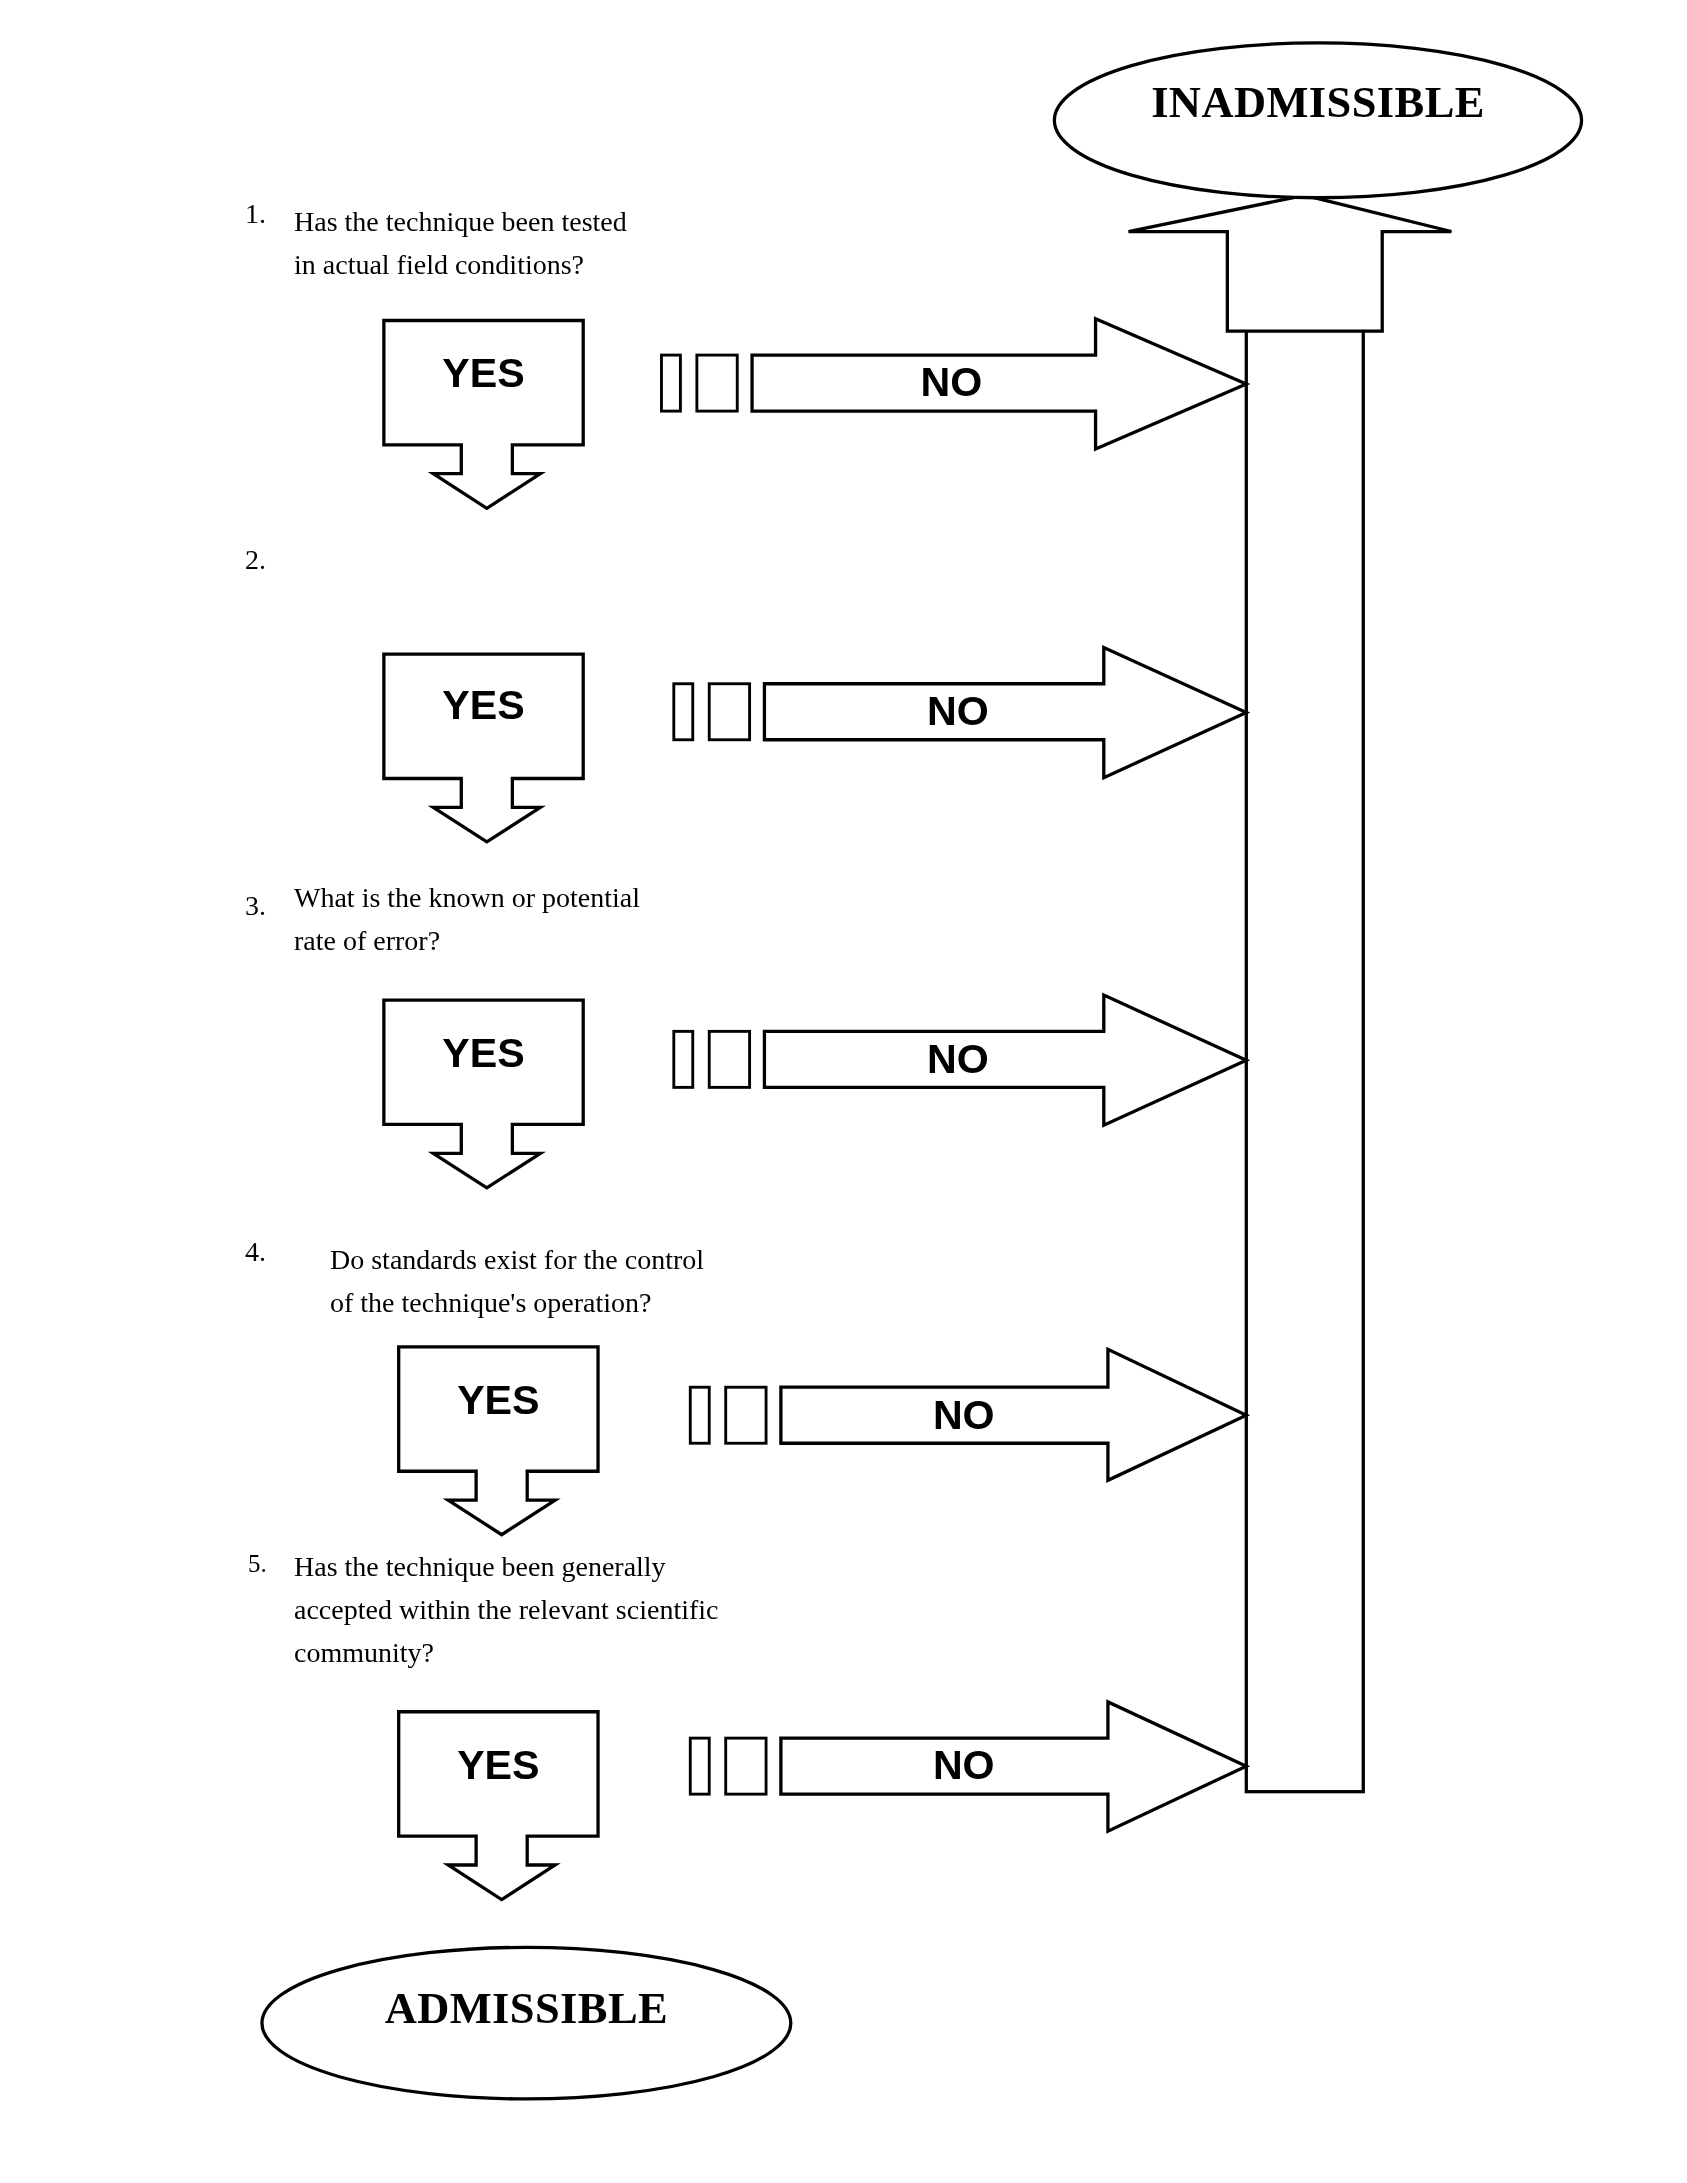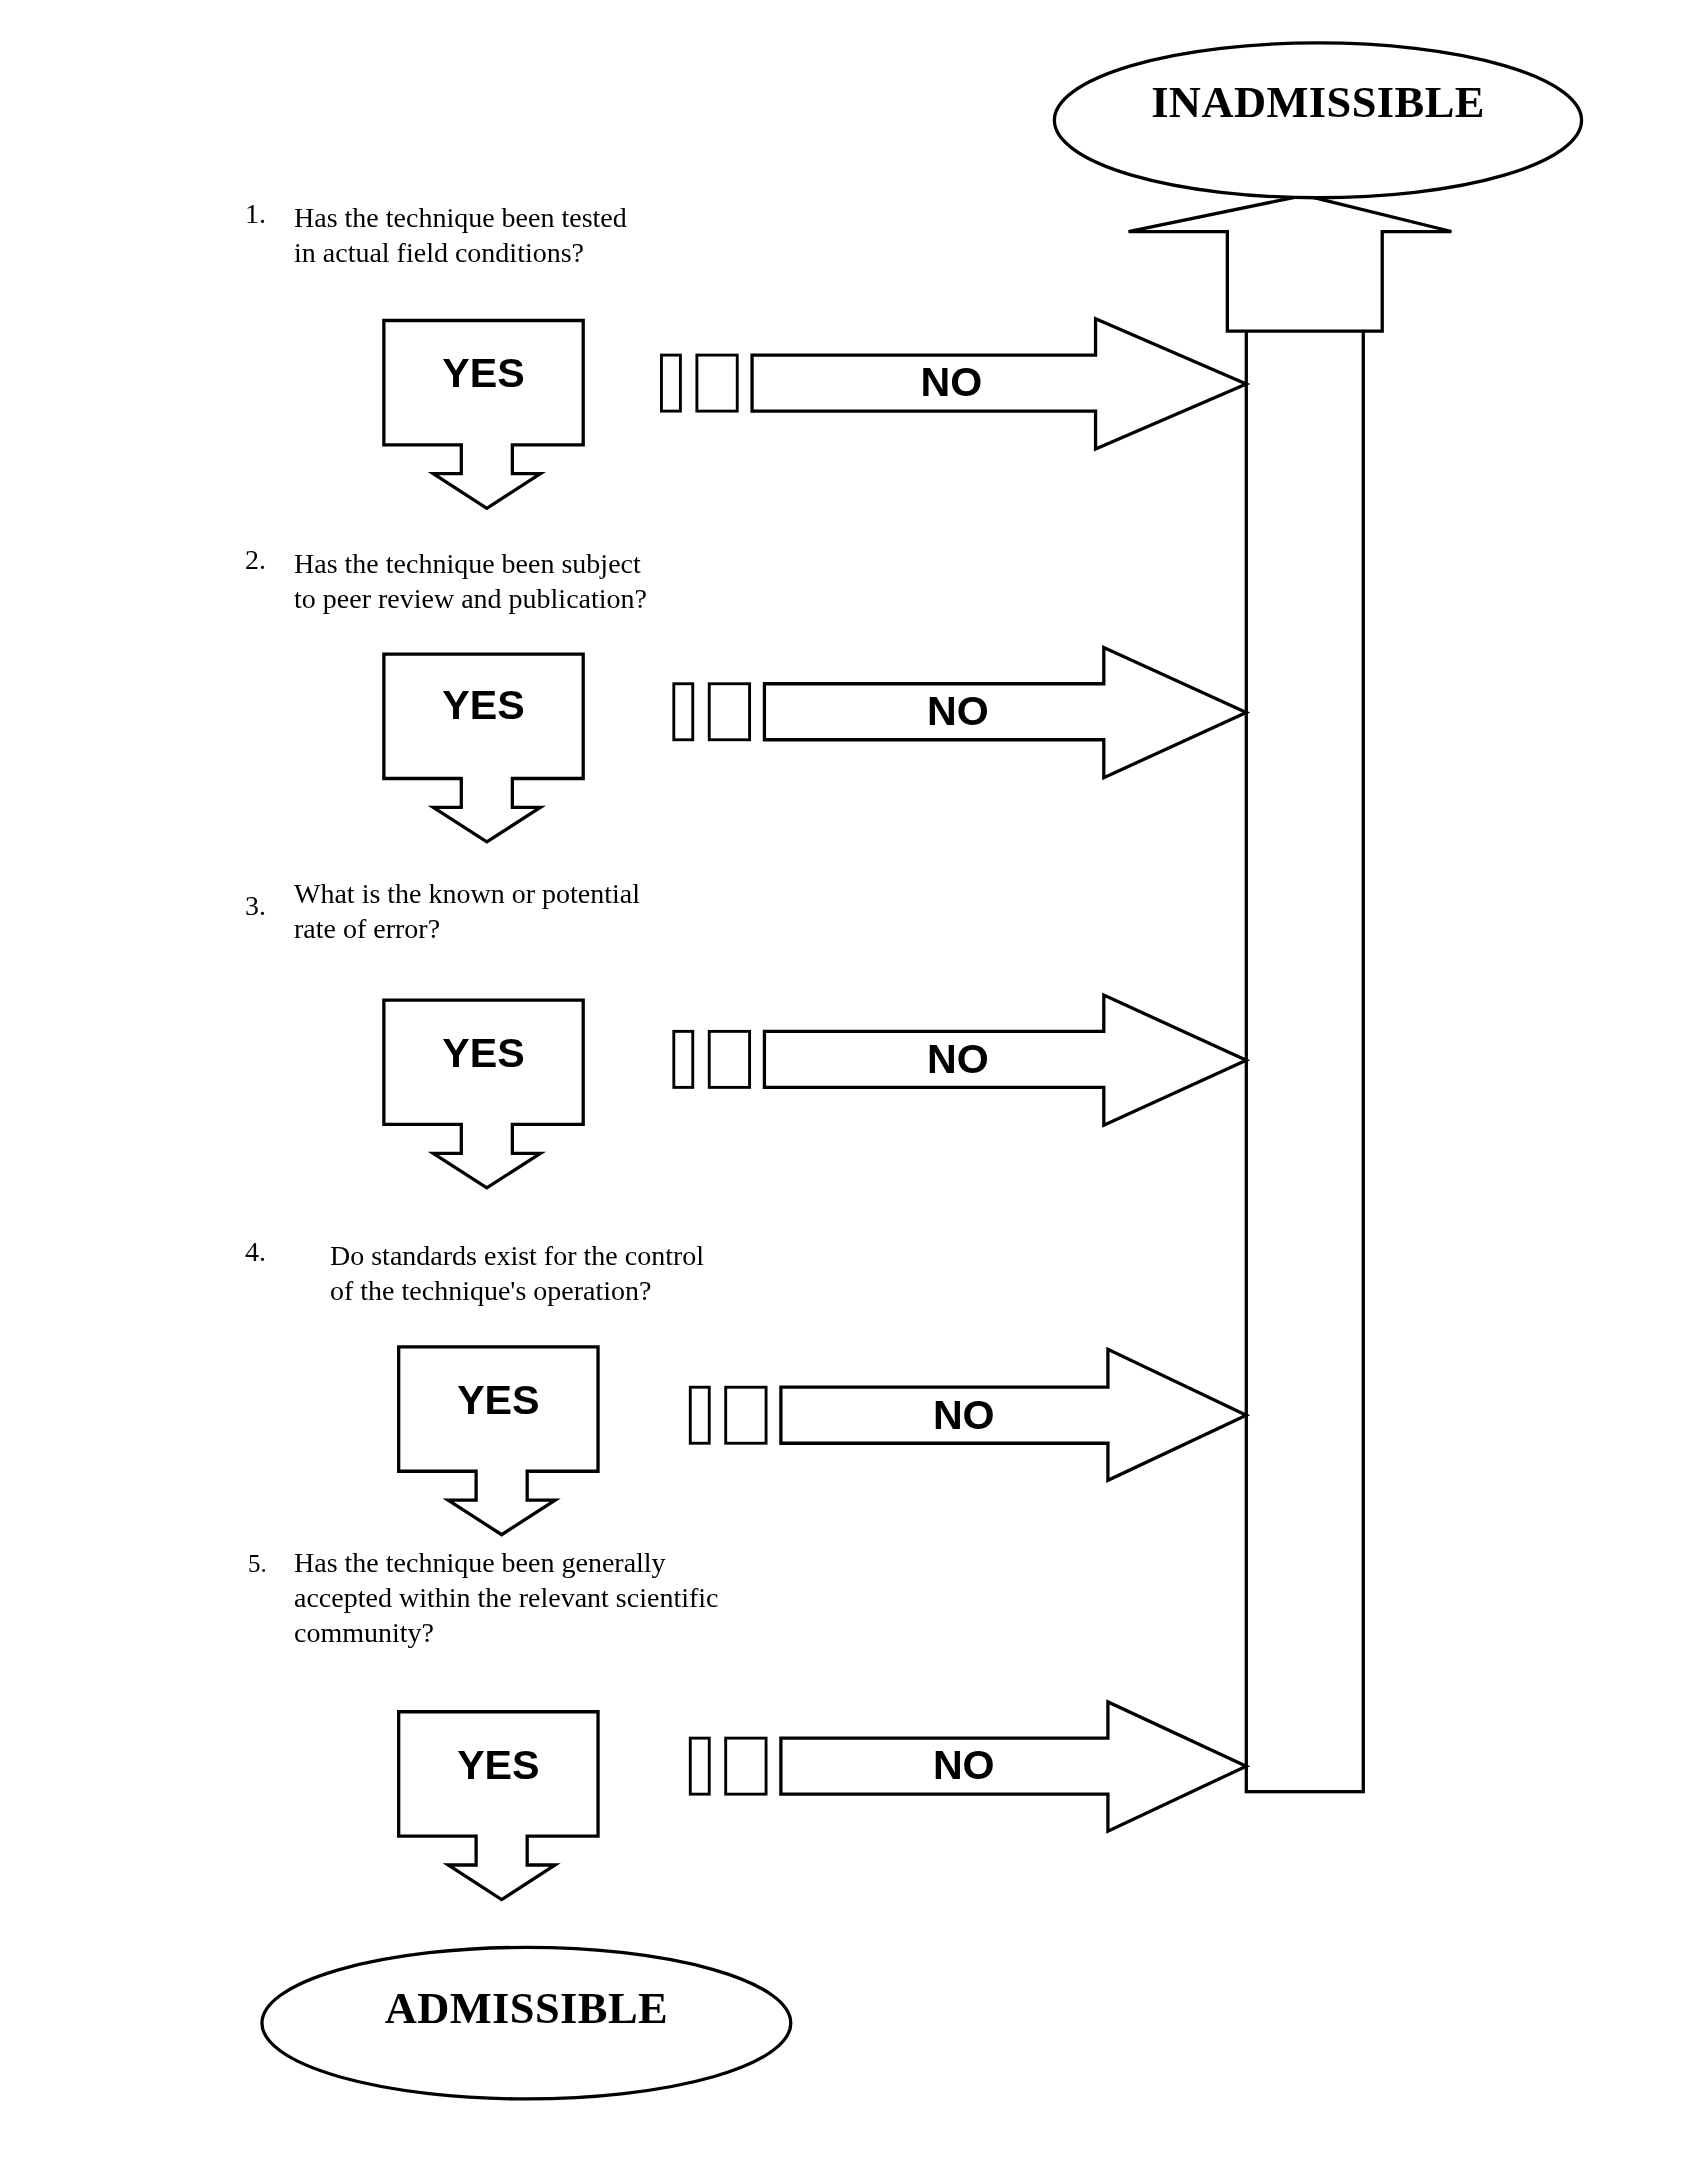--- a/index.html
+++ b/index.html
@@ -62,21 +62,21 @@
     font-size: 28px;
     color: #000000;
     line-height: 1.0;
     white-space: nowrap;
   }
   .q-text {
     position: absolute;
     font-family: "Liberation Serif", "DejaVu Serif", serif;
     font-size: 28px;
     color: #000000;
-    line-height: 35px;
+    line-height: 43px;
     white-space: pre-line;
   }
   .q-num.small { font-size: 25px; }
 </style>
 </head>
 <body>
 
 <div id="page">
 
   <svg id="diagram" viewBox="0 0 2048 2650">
@@ -128,22 +128,20 @@
     <ellipse class="ellipse-shape" cx="639" cy="2456" rx="321" ry="92"></ellipse>
     <text class="terminal-text" x="639" y="2443">ADMISSIBLE</text>
 
   </svg>
 
   <div class="q-num" style="left:245px; top:200px;">1.</div>
   <div class="q-text" style="left:294px; top:200px;">Has the technique been tested
 in actual field conditions?</div>
 
   <div class="q-num" style="left:245px; top:546px;">2.</div>
-  <div class="q-text" style="left:294px; top:546px;">Has the technique been subject
-to peer review and publication?</div>
 
   <div class="q-num" style="left:245px; top:892px;">3.</div>
   <div class="q-text" style="left:294px; top:876px;">What is the known or potential
 rate of error?</div>
 
   <div class="q-num" style="left:245px; top:1238px;">4.</div>
   <div class="q-text" style="left:294px; top:1238px;margin-left:36px;">Do standards exist for the control
 of the technique's operation?</div>
 
   <div class="q-num small" style="left:248px; top:1551px;">5.</div>

